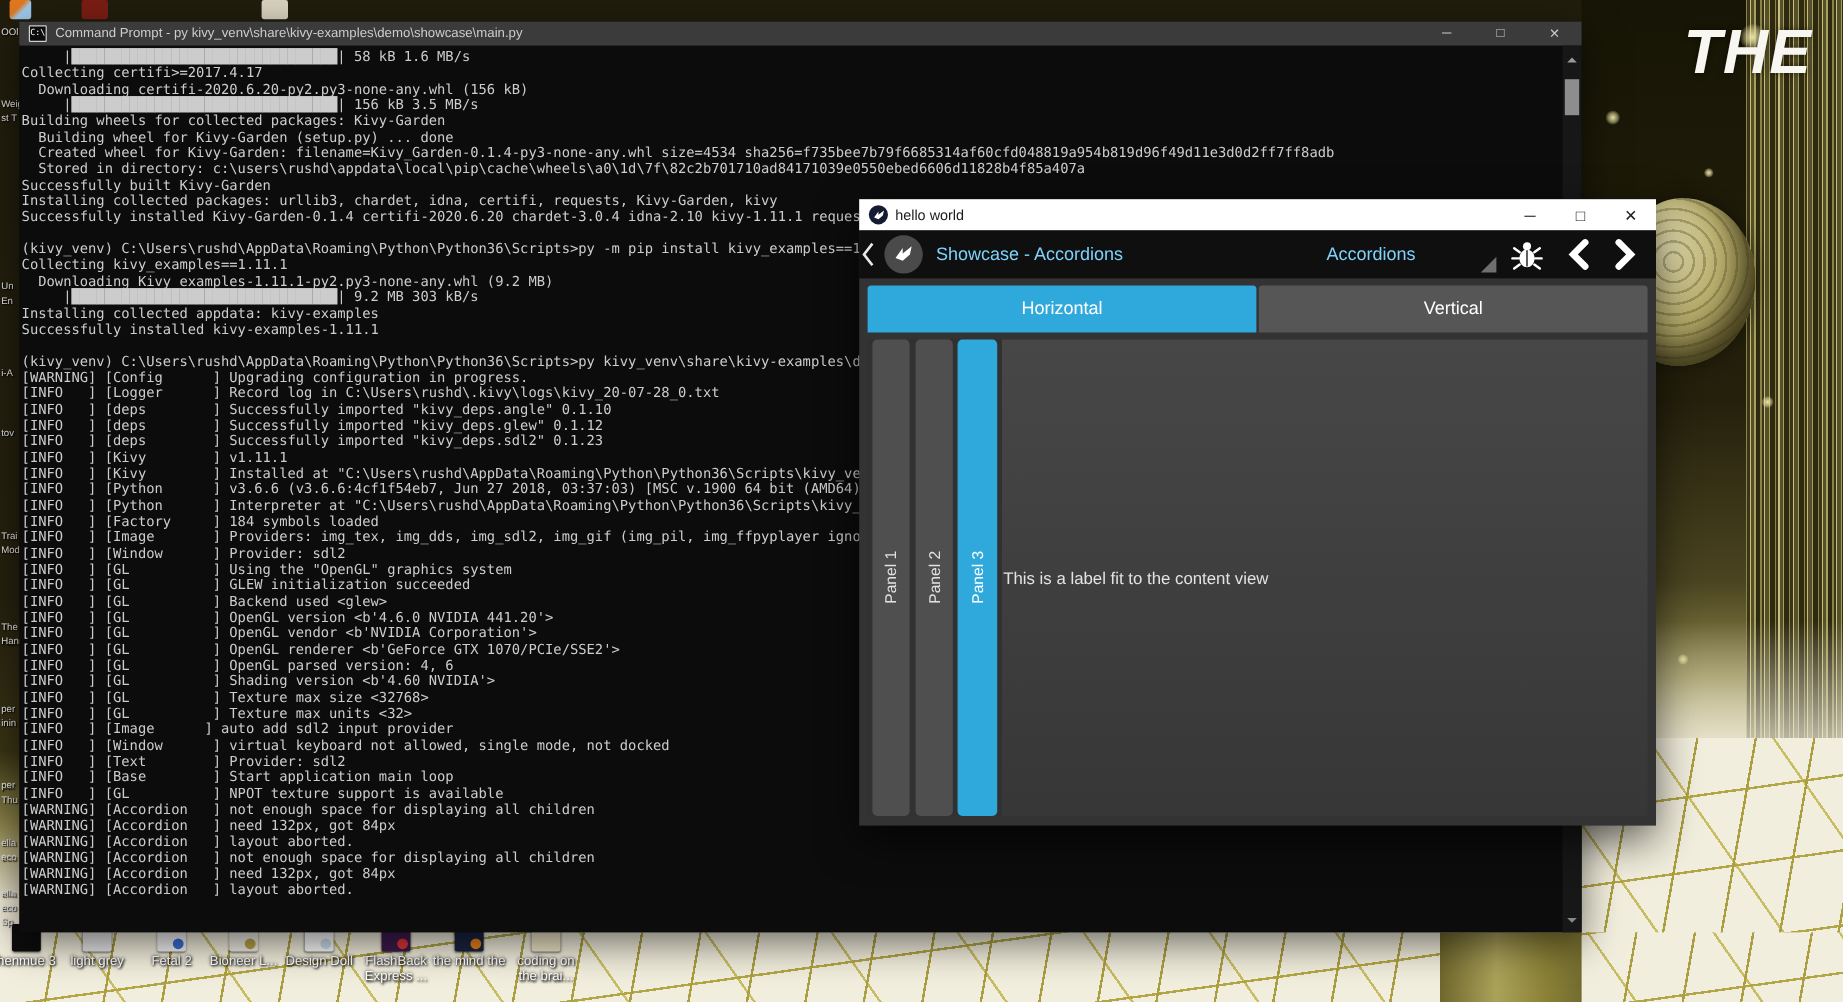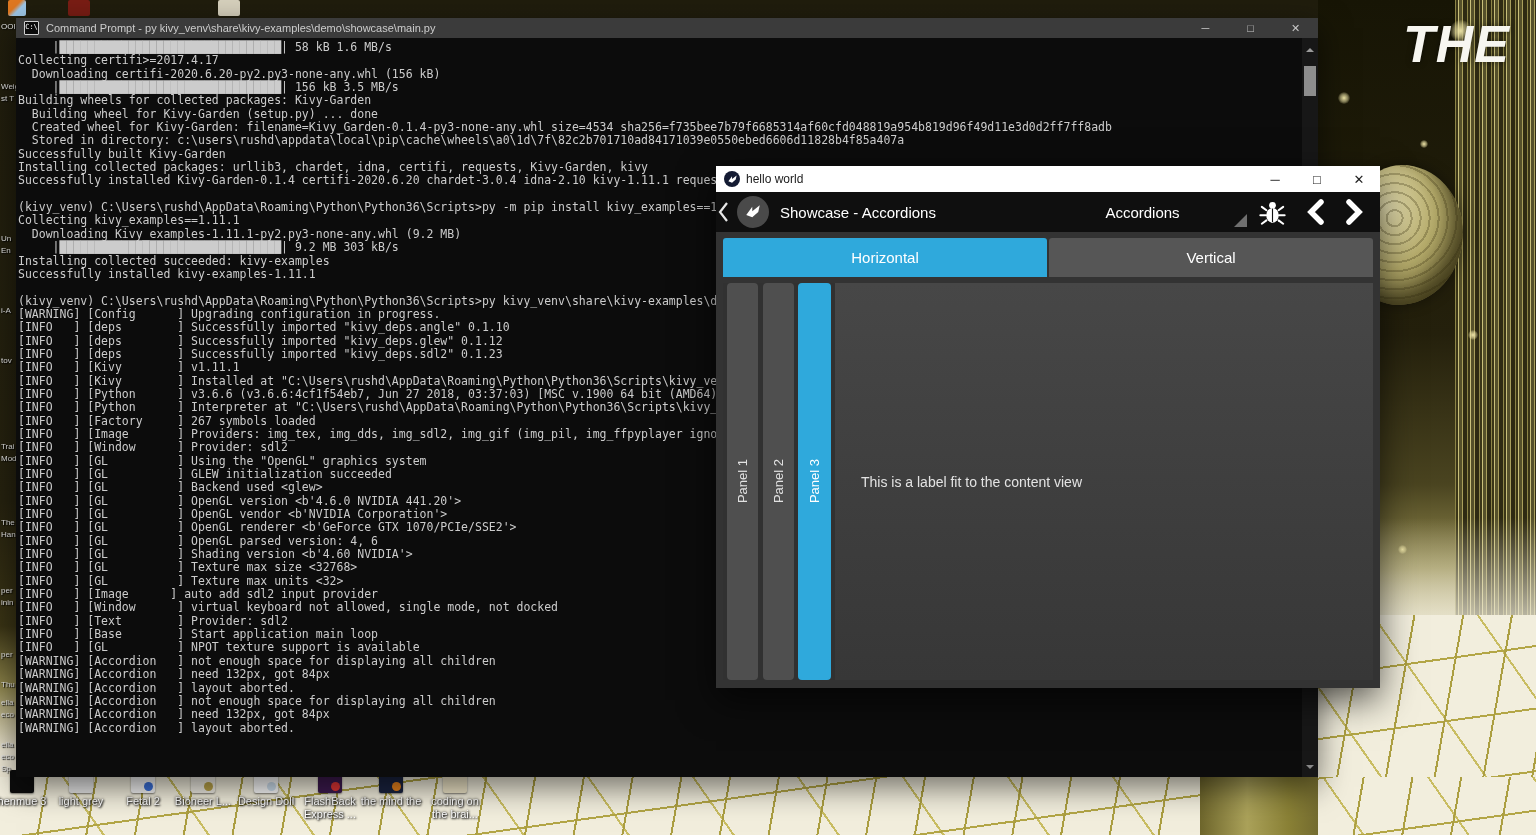--- a/index.html
+++ b/index.html
@@ -58,21 +58,21 @@
   .sb-thumb{position:absolute;left:2px;top:28px;width:12px;height:30px;background:#8d8d8d;}
 
   
   .kivy{position:absolute;left:716px;top:166px;width:664px;height:522px;background:#333;
         box-shadow:0 12px 34px rgba(0,0,0,.65);}
   .kv-titlebar{height:26px;background:#ffffff;display:flex;align-items:center;font-size:12px;color:#1a1a1a;}
   .kv-app-icon{width:16px;height:16px;border-radius:50%;background:#141b33;margin:0 6px 0 8px;
         display:flex;align-items:center;justify-content:center;}
   .kv-controls{margin-left:auto;display:flex;height:100%;}
   .kv-ctrl{width:42px;height:100%;display:flex;align-items:center;justify-content:center;color:#222;font-size:13px;}
-  .kv-header{height:40px;background:#0f0f0f;display:flex;align-items:center;color:#ffffff;position:relative;}
+  .kv-header{height:40px;background:#0f0f0f;display:flex;align-items:center;color:#7dd3fc;position:relative;}
   .kv-back{margin-left:1px;display:flex;align-items:center;}
   .kv-avatar{width:32px;height:32px;border-radius:50%;background:#4a4a4a;margin-left:8px;flex:none;
         display:flex;align-items:center;justify-content:center;}
   .kv-title{font-size:15px;margin-left:11px;white-space:nowrap;}
   .kv-spinner{margin-left:auto;width:215px;text-align:center;font-size:15px;position:relative;height:100%;
         display:flex;align-items:center;justify-content:center;}
   .kv-corner{position:absolute;right:3px;bottom:5px;width:0;height:0;border-left:13px solid transparent;border-bottom:13px solid #6f6f6f;}
   .kv-iconbtn{display:flex;align-items:center;justify-content:center;height:100%;padding:0 9px;}
   .kv-tabs{position:absolute;top:72px;left:7px;right:7px;height:39px;display:flex;gap:2px;}
   .kv-tab{flex:1;display:flex;align-items:center;justify-content:center;color:#fff;font-size:15px;
@@ -80,21 +80,21 @@
   .kv-tab.active{background:#2fa9dc;}
   .kv-accordion{position:absolute;top:117px;left:7px;right:7px;bottom:8px;background:#313131;}
   .kv-panel{position:absolute;top:0;bottom:0;width:31px;background:#4f4f4f;border-radius:4px;
         display:flex;align-items:center;justify-content:center;}
   .kv-panel span{writing-mode:vertical-rl;transform:rotate(180deg);font-size:13px;color:#e2e2e2;white-space:nowrap;}
   .kv-panel.active{background:#2fa9dc;}
   .kv-panel.active span{color:#fff;}
   .kv-content{position:absolute;left:112px;top:0;right:0;bottom:0;
         background:linear-gradient(180deg,#474747 0%,#3e3e3e 55%,#373737 100%);
         display:flex;align-items:center;}
-  .kv-content-label{font-size:14px;color:#e3e3e3;margin-left:26px;}
+  .kv-content-label{font-size:14px;color:#e3e3e3;margin-left:1px;}
 </style>
 </head>
 <body>
 
 <div class="screen">
 
   <div class="wp-right">
     <div class="wp-streaks"></div>
     <div class="wp-fade"></div>
   </div>
@@ -123,21 +123,21 @@
       <div class="left-frag" style="top: 246px;">En</div>
       <div class="left-frag" style="top: 306px;">i-A</div>
       <div class="left-frag" style="top: 356px;">tov</div>
       <div class="left-frag" style="top: 442px;">Trai</div>
       <div class="left-frag" style="top: 454px;">Mod</div>
       <div class="left-frag" style="top: 518px;">The</div>
       <div class="left-frag" style="top: 530px;">Hand</div>
       <div class="left-frag" style="top: 586px;">per</div>
       <div class="left-frag" style="top: 598px;">inin</div>
       <div class="left-frag" style="top: 650px;">per</div>
-      <div class="left-frag" style="top: 680px;">Thu</div>
+      <div class="left-frag" style="top: 662px;">Thu</div>
       <div class="left-frag" style="top: 698px;">ella</div>
       <div class="left-frag" style="top: 710px;">eco</div>
       <div class="left-frag" style="top: 740px;">ella</div>
       <div class="left-frag" style="top: 752px;">eco</div>
       <div class="left-frag" style="top: 764px;">Sp</div>
     </div>
 
   <div id="desktop-icons">
       <div class="desktop-icon" style="left: -10px;">
         <div class="di-img" style="background: rgb(13, 13, 13);"></div>
@@ -205,33 +205,34 @@
         <div class="cmd-line">  Created wheel for Kivy-Garden: filename=Kivy_Garden-0.1.4-py3-none-any.whl size=4534 sha256=f735bee7b79f6685314af60cfd048819a954b819d96f49d11e3d0d2ff7ff8adb</div>
         <div class="cmd-line">  Stored in directory: c:\users\rushd\appdata\local\pip\cache\wheels\a0\1d\7f\82c2b701710ad84171039e0550ebed6606d11828b4f85a407a</div>
         <div class="cmd-line">Successfully built Kivy-Garden</div>
         <div class="cmd-line">Installing collected packages: urllib3, chardet, idna, certifi, requests, Kivy-Garden, kivy</div>
         <div class="cmd-line">Successfully installed Kivy-Garden-0.1.4 certifi-2020.6.20 chardet-3.0.4 idna-2.10 kivy-1.11.1 requests-2.</div>
         <div class="cmd-line">&nbsp;</div>
         <div class="cmd-line">(kivy_venv) C:\Users\rushd\AppData\Roaming\Python\Python36\Scripts&gt;py -m pip install kivy_examples==1.11.1</div>
         <div class="cmd-line">Collecting kivy_examples==1.11.1</div>
         <div class="cmd-line">  Downloading Kivy_examples-1.11.1-py2.py3-none-any.whl (9.2 MB)</div>
         <div class="cmd-line">     |████████████████████████████████| 9.2 MB 303 kB/s</div>
-        <div class="cmd-line">Installing collected succeeded: kivy-examples</div>
+        <div class="cmd-line">Installing collected appdata: kivy-examples</div>
         <div class="cmd-line">Successfully installed kivy-examples-1.11.1</div>
         <div class="cmd-line">&nbsp;</div>
         <div class="cmd-line">(kivy_venv) C:\Users\rushd\AppData\Roaming\Python\Python36\Scripts&gt;py kivy_venv\share\kivy-examples\demo\s</div>
         <div class="cmd-line">[WARNING] [Config      ] Upgrading configuration in progress.</div>
+        <div class="cmd-line">[INFO   ] [Logger      ] Record log in C:\Users\rushd\.kivy\logs\kivy_20-07-28_0.txt</div>
         <div class="cmd-line">[INFO   ] [deps        ] Successfully imported "kivy_deps.angle" 0.1.10</div>
         <div class="cmd-line">[INFO   ] [deps        ] Successfully imported "kivy_deps.glew" 0.1.12</div>
         <div class="cmd-line">[INFO   ] [deps        ] Successfully imported "kivy_deps.sdl2" 0.1.23</div>
         <div class="cmd-line">[INFO   ] [Kivy        ] v1.11.1</div>
         <div class="cmd-line">[INFO   ] [Kivy        ] Installed at "C:\Users\rushd\AppData\Roaming\Python\Python36\Scripts\kivy_venv\li</div>
         <div class="cmd-line">[INFO   ] [Python      ] v3.6.6 (v3.6.6:4cf1f54eb7, Jun 27 2018, 03:37:03) [MSC v.1900 64 bit (AMD64)]</div>
         <div class="cmd-line">[INFO   ] [Python      ] Interpreter at "C:\Users\rushd\AppData\Roaming\Python\Python36\Scripts\kivy_venv\</div>
-        <div class="cmd-line">[INFO   ] [Factory     ] 267 symbols loaded</div>
+        <div class="cmd-line">[INFO   ] [Factory     ] 184 symbols loaded</div>
         <div class="cmd-line">[INFO   ] [Image       ] Providers: img_tex, img_dds, img_sdl2, img_gif (img_pil, img_ffpyplayer ignored)</div>
         <div class="cmd-line">[INFO   ] [Window      ] Provider: sdl2</div>
         <div class="cmd-line">[INFO   ] [GL          ] Using the "OpenGL" graphics system</div>
         <div class="cmd-line">[INFO   ] [GL          ] GLEW initialization succeeded</div>
         <div class="cmd-line">[INFO   ] [GL          ] Backend used &lt;glew&gt;</div>
         <div class="cmd-line">[INFO   ] [GL          ] OpenGL version &lt;b'4.6.0 NVIDIA 441.20'&gt;</div>
         <div class="cmd-line">[INFO   ] [GL          ] OpenGL vendor &lt;b'NVIDIA Corporation'&gt;</div>
         <div class="cmd-line">[INFO   ] [GL          ] OpenGL renderer &lt;b'GeForce GTX 1070/PCIe/SSE2'&gt;</div>
         <div class="cmd-line">[INFO   ] [GL          ] OpenGL parsed version: 4, 6</div>
         <div class="cmd-line">[INFO   ] [GL          ] Shading version &lt;b'4.60 NVIDIA'&gt;</div>

